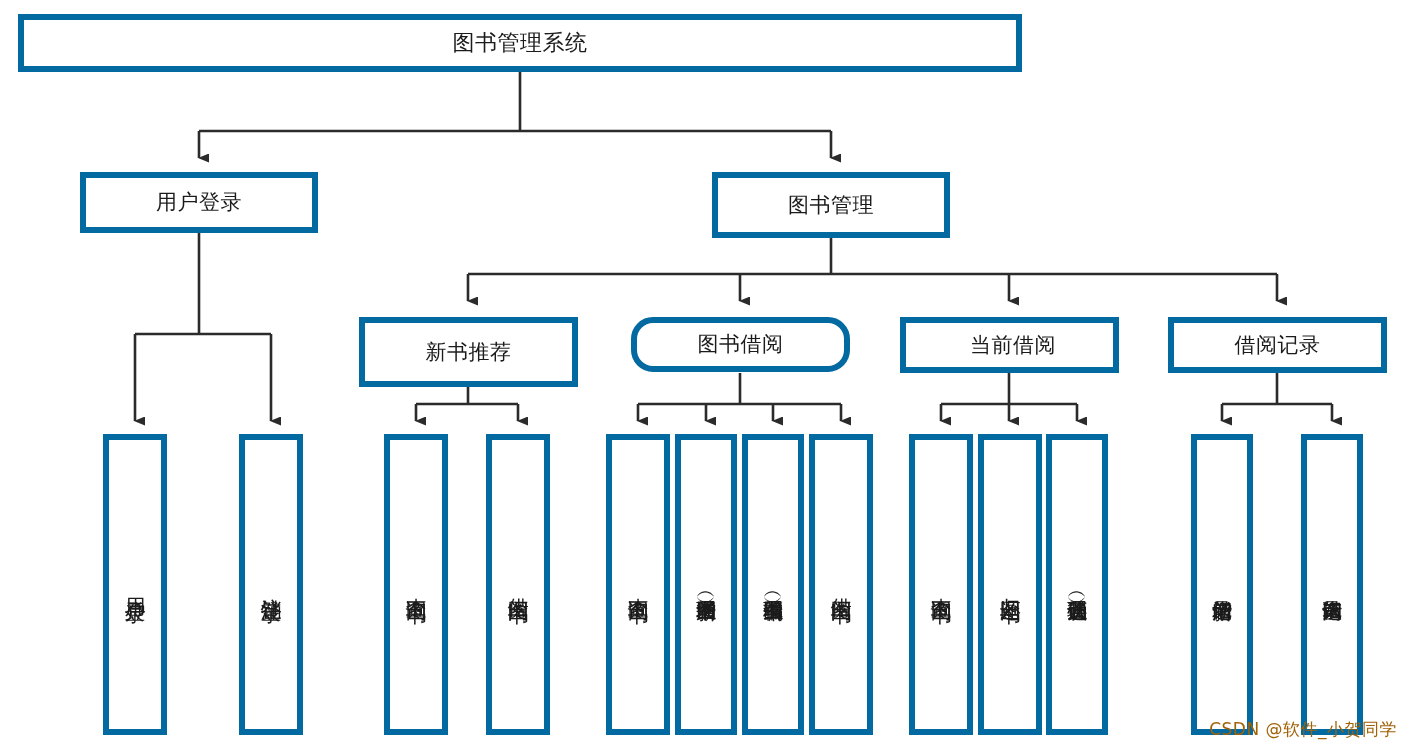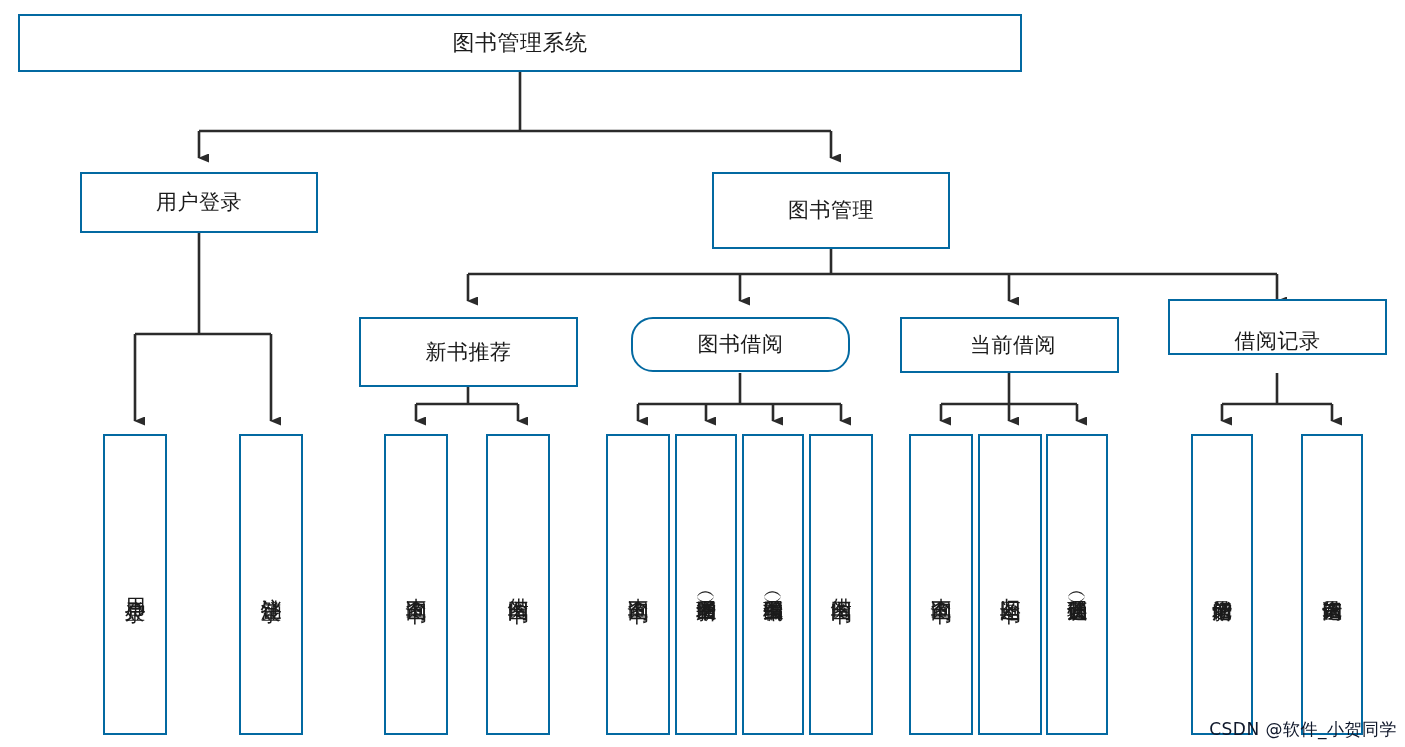--- a/index.html
+++ b/index.html
@@ -23,21 +23,21 @@
     left: 0;
     top: 0;
     width: 1405px;
     height: 747px;
     pointer-events: none;
   }
   .node {
     position: absolute;
     box-sizing: border-box;
     background: #ffffff;
-    border: 2px solid #0369a1;
+    border: 6px solid #0369a1;
     display: flex;
     align-items: center;
     justify-content: center;
     color: #1b1b1b;
     z-index: 2;
   }
   .node .label {
     display: block;
     text-align: center;
     line-height: 1.15;
@@ -69,21 +69,21 @@
   .node.v.tight .label {
     font-size: 20px;
     letter-spacing: 0px;
     line-height: 1.18;
   }
   .watermark {
     position: absolute;
     right: 8px;
     bottom: 6px;
     font-size: 17px;
-    color: #0f172a;
+    color: #a16207;
     letter-spacing: 0.5px;
     z-index: 3;
     user-select: none;
     white-space: nowrap;
   }
 </style>
 </head>
 <body>
 
 <div id="canvas">
@@ -138,34 +138,34 @@
     </g>
   </svg>
 
   <div class="node h root" style="left:18px; top:14px; width:1004px; height:58px;">
     <span class="label">图书管理系统</span>
   </div>
 
   <div class="node h" style="left:80px; top:172px; width:238px; height:61px;">
     <span class="label">用户登录</span>
   </div>
-  <div class="node h" style="left:712px; top:172px; width:238px; height:77px;">
+  <div class="node h" style="left:712px; top:172px; width:238px; height:66px;">
     <span class="label">图书管理</span>
   </div>
 
   <div class="node h" style="left:359px; top:317px; width:219px; height:70px;">
     <span class="label">新书推荐</span>
   </div>
   <div class="node h" style="left:631px; top:317px; width:219px; height:55px;border-radius:22px;">
     <span class="label">图书借阅</span>
   </div>
   <div class="node h" style="left:900px; top:317px; width:219px; height:56px;padding-left:7px;">
     <span class="label">当前借阅</span>
   </div>
-  <div class="node h" style="left:1168px; top:299px; width:219px; height:56px;align-items:flex-end;">
+  <div class="node h" style="left:1168px; top:317px; width:219px; height:56px;">
     <span class="label">借阅记录</span>
   </div>
 
   <div class="node v" style="left:103px; top:434px; width:64px; height:301px;">
     <span class="label">用户登录</span>
   </div>
   <div class="node v" style="left:239px; top:434px; width:64px; height:301px;">
     <span class="label">注销登录</span>
   </div>
 

